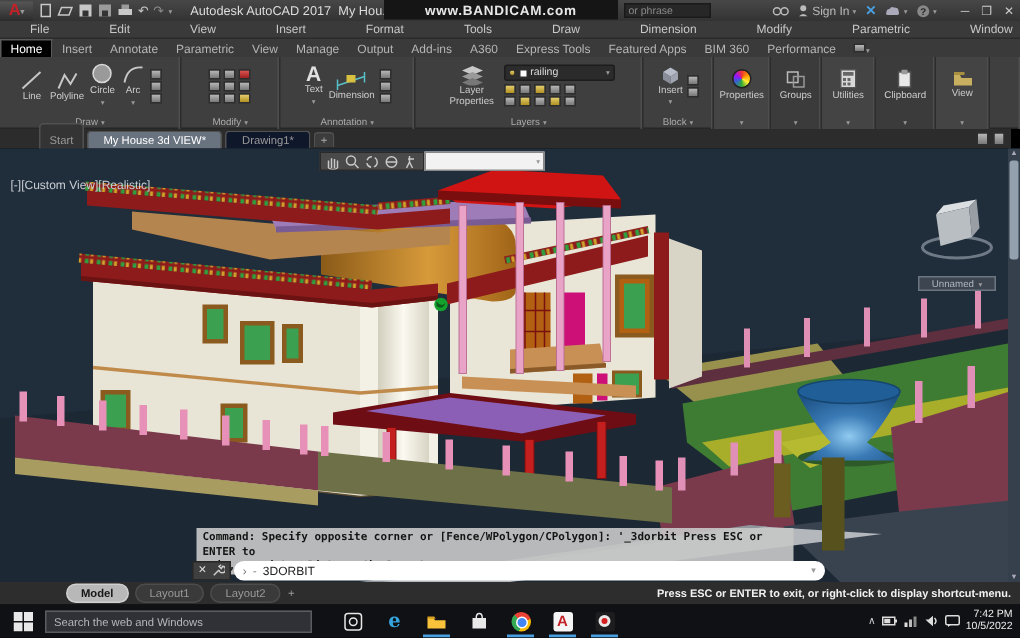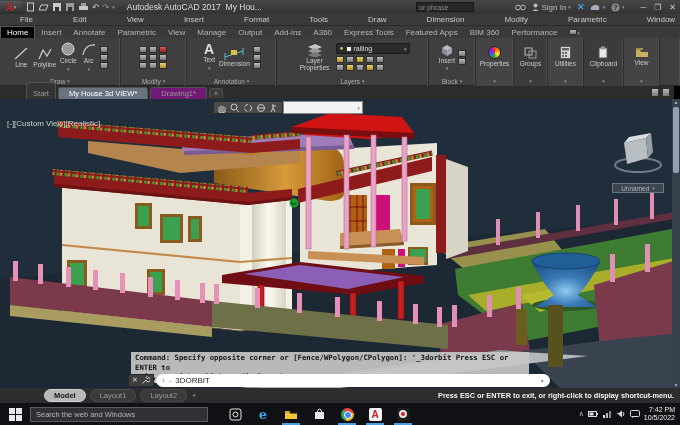--- a/index.html
+++ b/index.html
@@ -59,21 +59,21 @@
     display:flex;align-items:center;gap:2px;font-size:7px;color:#ddd;padding:0 2px;}
   .bigbtn{display:flex;flex-direction:column;align-items:center;justify-content:center;
     font-size:6.5px;color:#ccc;gap:2px;line-height:6.5px;}
   .wheel{width:13px;height:13px;border-radius:50%;
     background:conic-gradient(#e33,#f90,#fe3,#3a3,#36c,#91f,#e33);border:1px solid #222;}
   .lp-label{width:36px;text-align:center;}
 
   
   .filetabs{position:absolute;left:0;top:86px;width:674px;height:13px;background:#2c2c2c;
     display:flex;align-items:center;font-size:7.5px;color:#9a9a9a;}
-  .ft{padding:1px 10px;background:#701a75;border:1px solid #515151;border-bottom:none;
+  .ft{padding:1px 10px;background:#0f172a;border:1px solid #515151;border-bottom:none;
       border-radius:3px 3px 0 0;margin-right:2px;white-space:nowrap;}
   .ft.start{background:#343434;margin-left:26px;}
   .ft.active{background:#68737f;color:#fff;border-color:#7d8販895;}
   .ft-plus{width:14px;text-align:center;background:#3c3c3c;border:1px solid #515151;border-bottom:none;
       border-radius:3px 3px 0 0;color:#aaa;}
   .ft-right{margin-left:auto;display:flex;gap:3px;padding:0 4px 1px 0;}
   .ft-right .mini{height:9px;}
 
   
   .viewport{position:absolute;left:0;top:99px;width:680px;height:289px;background:#212e3c;overflow:hidden;}
@@ -157,20 +157,21 @@
           <rect x="1" y="4" width="9" height="4" fill="#c8c8c8"></rect>
           <rect x="3" y="1" width="5" height="3" fill="#9a9a9a"></rect>
         </svg>
       <span style="color:#c8c8c8">↶</span>
       <span style="color:#8a8a8a">↷</span>
       <span class="dd">▾</span>
     </div>
     <div class="tb-title">
       <span>Autodesk AutoCAD 2017</span>&nbsp;&nbsp;<span>My Hou...</span>
     </div>
+    <div class="watermark">www.BANDICAM.com</div>
     <div class="tb-search">or phrase</div>
     <div class="tb-right">
       <svg width="11" height="9">
           <circle cx="3" cy="4.5" r="2.4" fill="none" stroke="#bbb"></circle>
           <circle cx="8" cy="4.5" r="2.4" fill="none" stroke="#bbb"></circle>
         </svg>
       <span class="tb-ic">
         <svg width="7" height="8">
             <circle cx="3.5" cy="2.5" r="2" fill="#bbb"></circle>
             <path d="M0.5 8 Q3.5 4.5 6.5 8 Z" fill="#bbb"></path>

